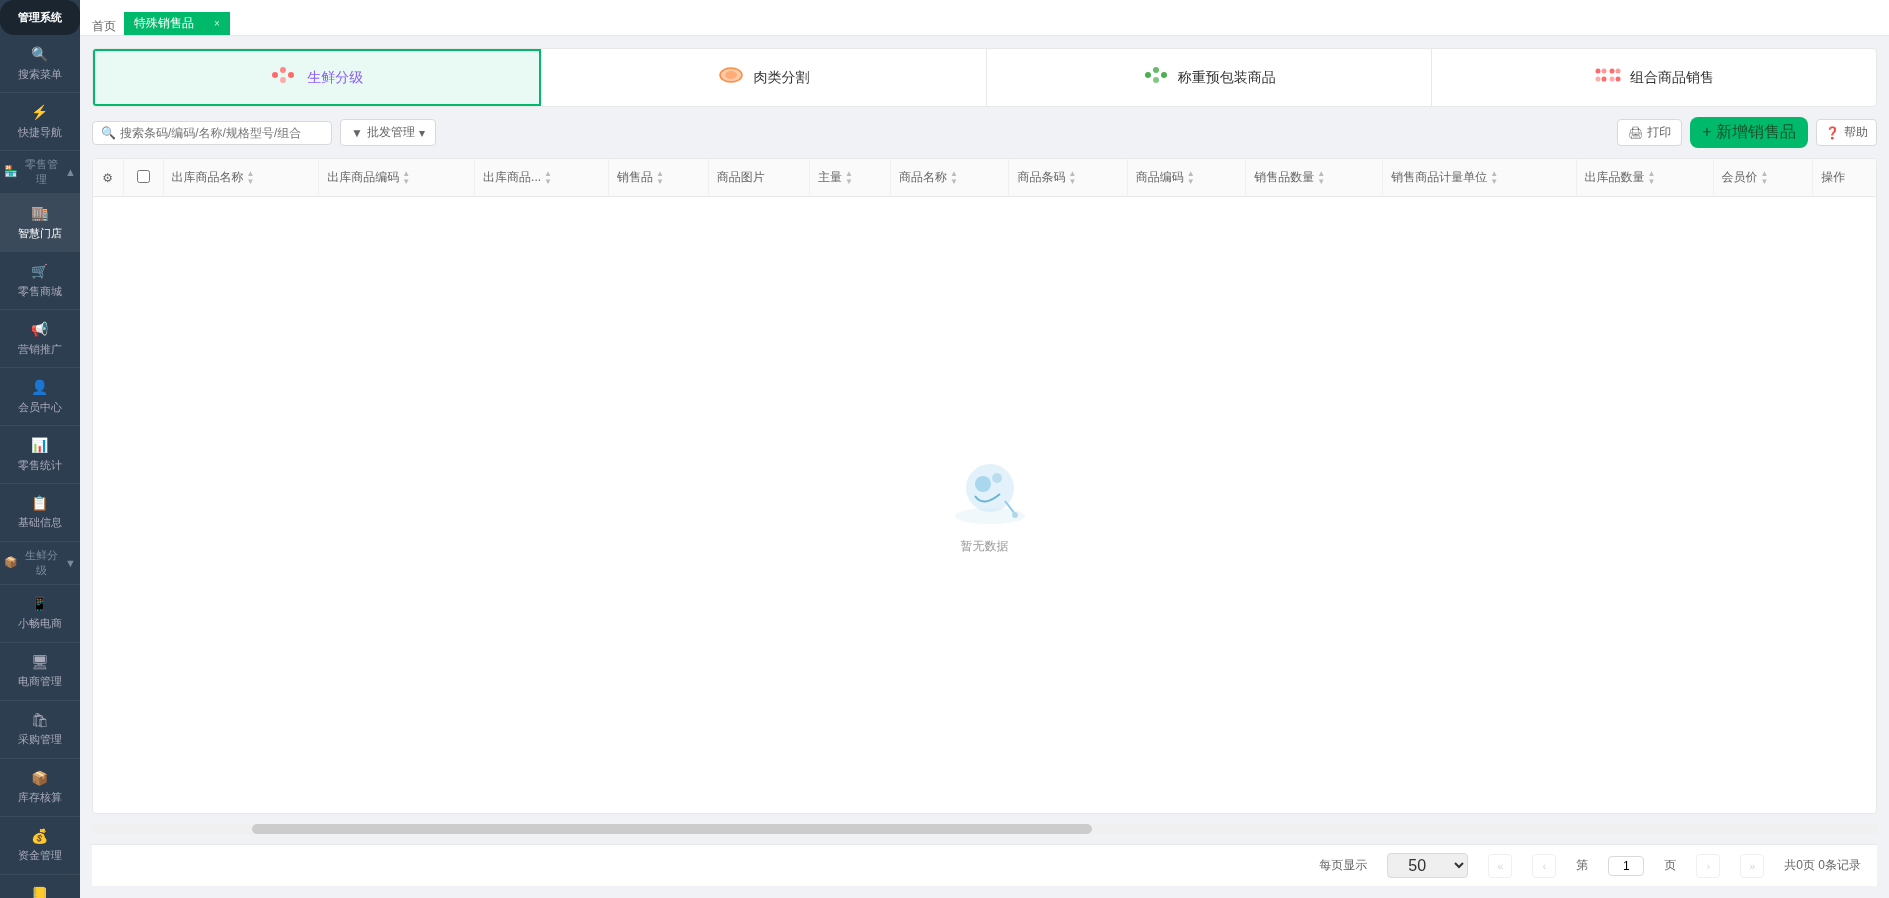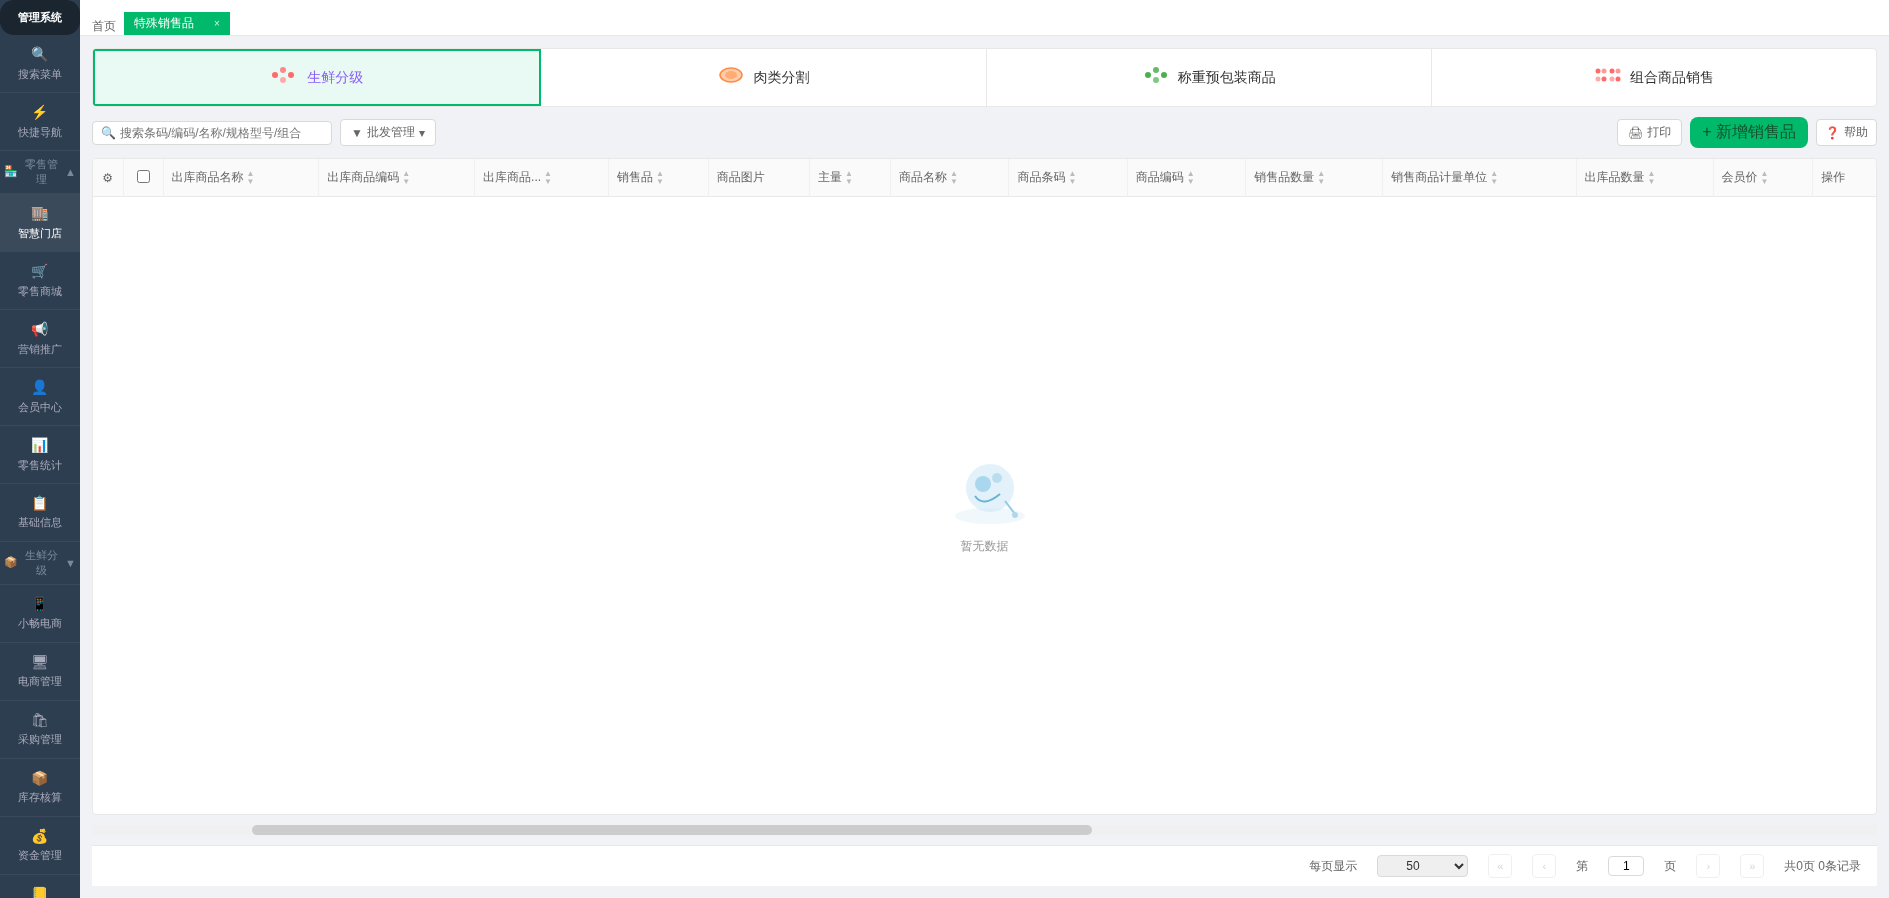--- a/index.html
+++ b/index.html
@@ -283,22 +283,22 @@
       align-items: center;
       justify-content: flex-end;
       gap: 20px;
       font-size: 12px;
       color: #666;
       flex-shrink: 0;
     }
     .per-page-select {
       border: 1px solid #d9d9d9;
       border-radius: 4px;
-      padding: 2px 24px;
-      font-size: 12px;
+      padding: 2px 16px;
+      font-size: 16px;
       color: #333;
     }
     .page-nav-btn {
       border: 1px solid #d9d9d9;
       background: #fff;
       border-radius: 4px;
       width: 24px;
       height: 24px;
       display: flex;
       align-items: center;

